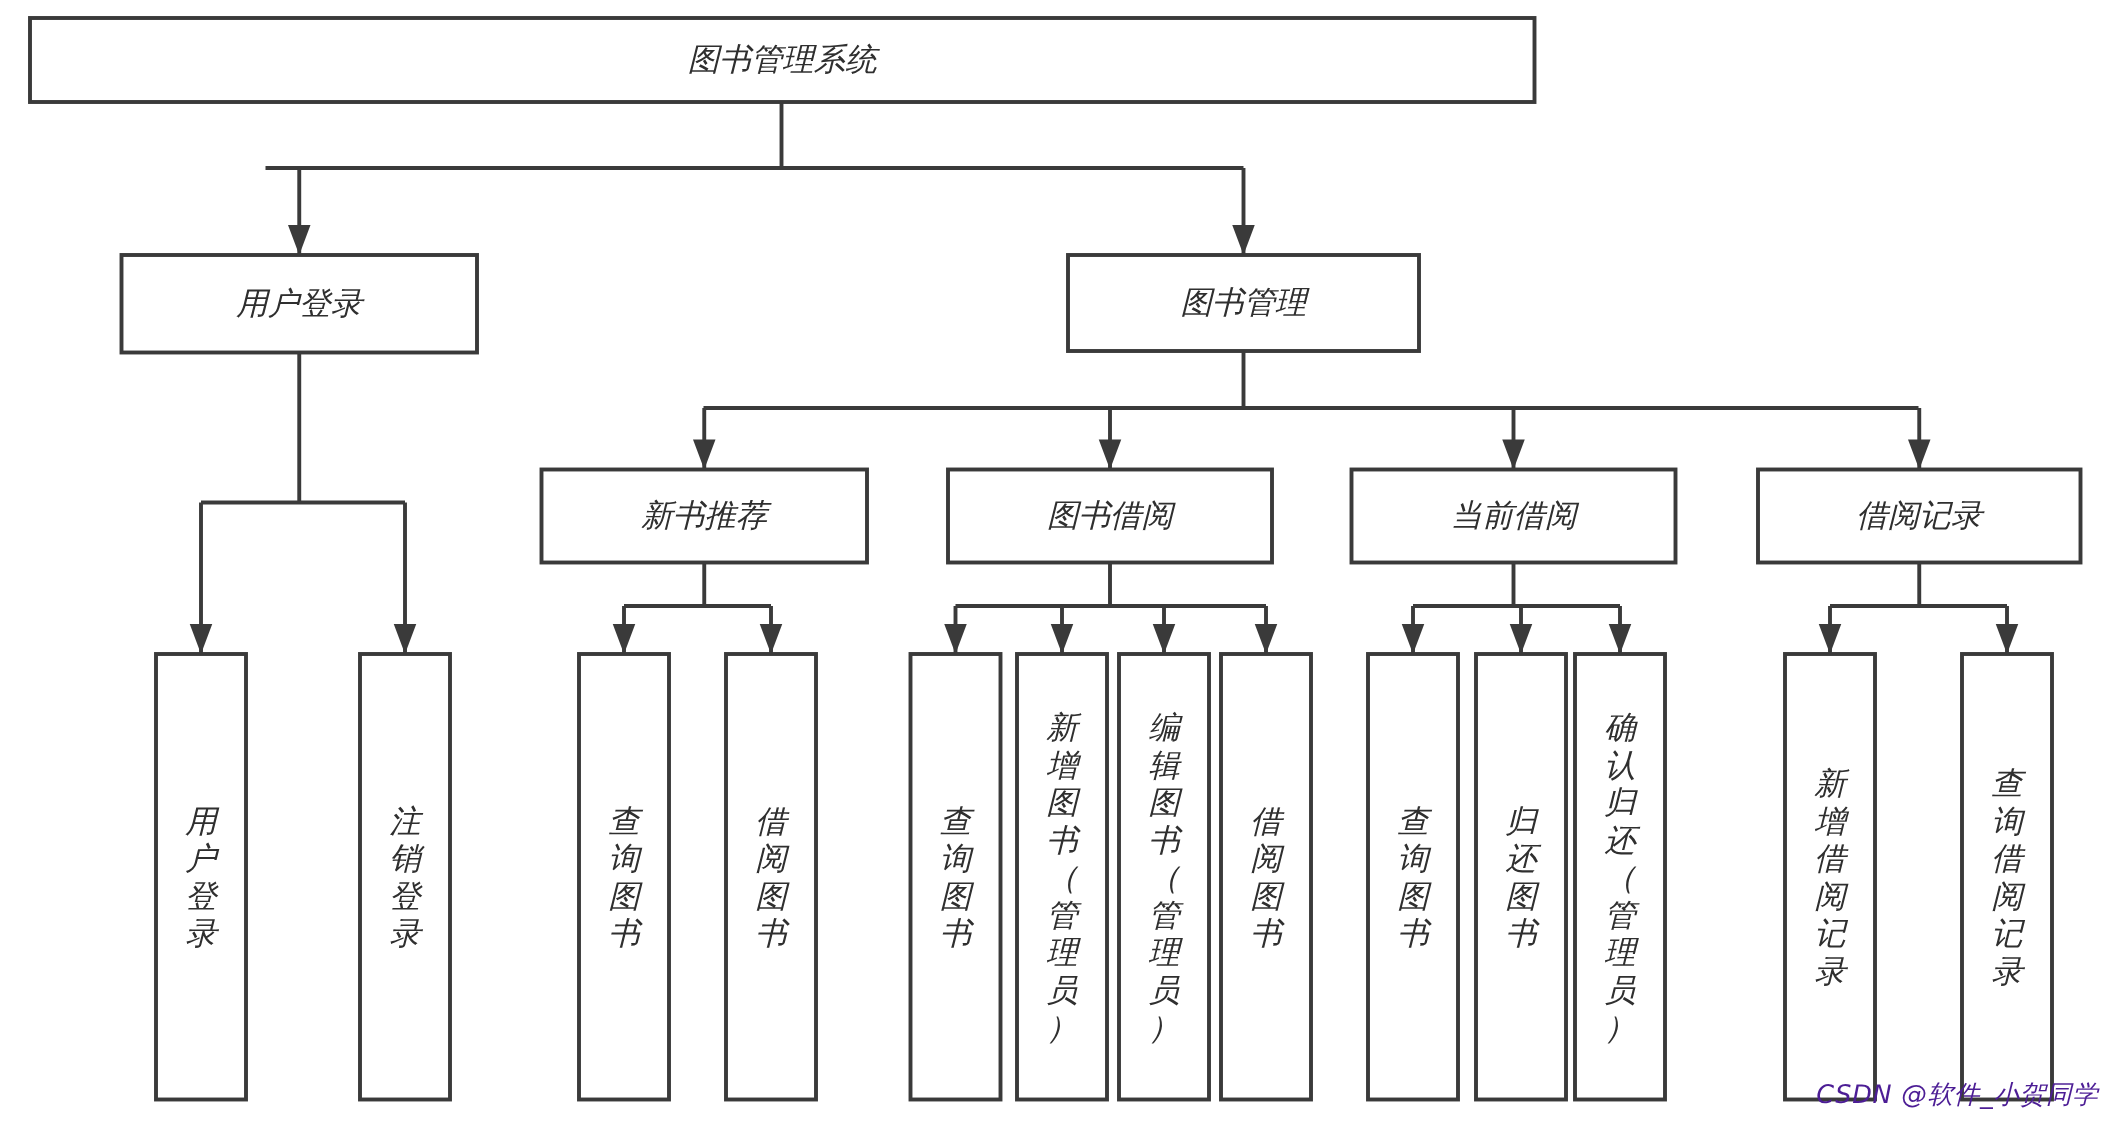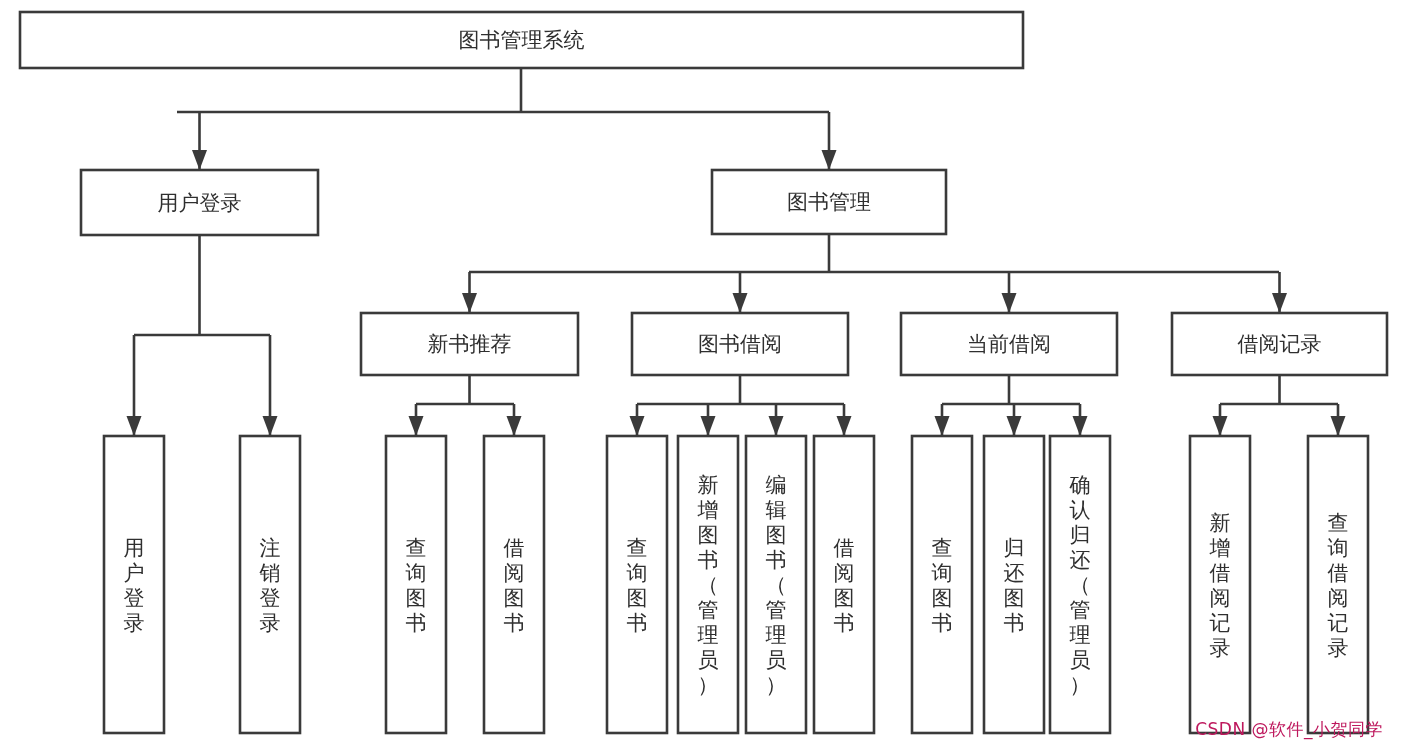--- a/index.html
+++ b/index.html
@@ -14,20 +14,21 @@
     position: relative;
     overflow: hidden;
     font-family: "DejaVu Sans", "Liberation Sans", sans-serif;
   }
   #diagram-root {
     position: absolute;
     left: 0;
     top: 0;
     width: 1405px;
     height: 747px;
+    font-style: italic;
   }
   svg.diagram-canvas {
     display: block;
     width: 1405px;
     height: 747px;
     shape-rendering: geometricPrecision;
   }
   .node-box {
     fill: #ffffff;
     stroke: #3a3a3a;
@@ -51,25 +52,25 @@
     dominant-baseline: middle;
   }
   .node-label-v {
     font-family: "DejaVu Sans", "Liberation Sans", sans-serif;
     font-size: 21px;
     fill: #2f2f2f;
     text-anchor: middle;
   }
   .watermark-text {
     position: absolute;
-    right: 22px;
+    right: 6px;
     bottom: 6px;
     font-family: "DejaVu Sans", "Liberation Sans", sans-serif;
     font-size: 17px;
-    color: #be185d;
+    color: #4c1d95;
     white-space: nowrap;
     letter-spacing: 0.5px;
     user-select: none;
   }
 </style>
 </head>
 <body>
 
 <div id="diagram-root">
   <svg class="diagram-canvas" viewBox="0 0 1405 747" xmlns="http://www.w3.org/2000/svg">

